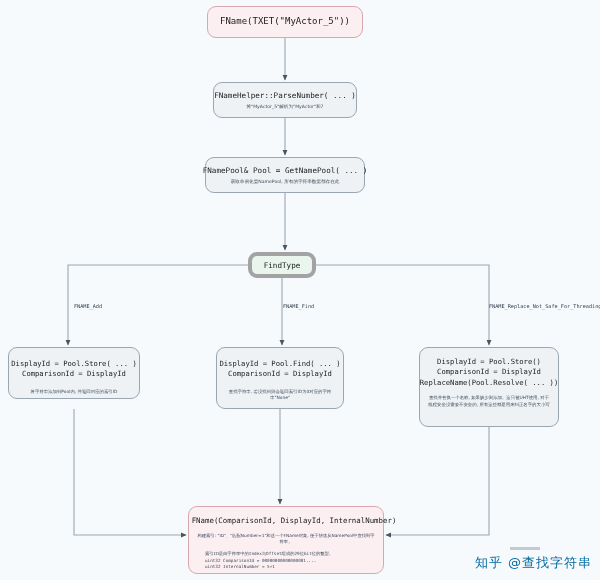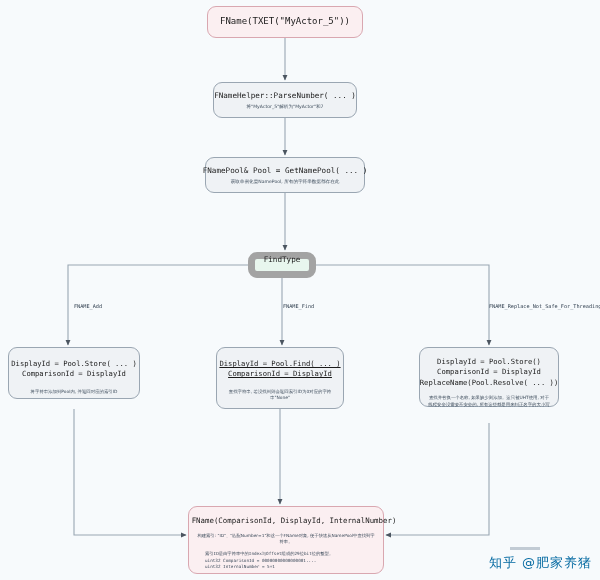--- a/index.html
+++ b/index.html
@@ -56,22 +56,21 @@
   .n-pink {
     background: #fbeff1;
     border: 1px solid #d9a7b0;
   }
   .n-grey {
     background: #eff2f5;
     border: 1px solid #9aa6b2;
   }
   .n-green {
     background: #e8f6ee;
-    border: 7px solid #a3a3a3;
-    justify-content: flex-end;
+    border: 4px solid #a3a3a3;
   }
 
   
   #node-start {
     left: 207px; top: 6px;
     width: 156px; height: 32px;
   }
   #node-start .code { font-size: 9px; }
 
   #node-parse {
@@ -102,26 +101,26 @@
   }
   #node-add .code { font-size: 7.2px; }
   #node-add .note { font-size: 4.4px; margin-top: 9px; }
 
   #node-find {
     left: 216px; top: 347px;
     width: 128px; height: 62px;
     justify-content: flex-start;
     padding-top: 11px;
   }
-  #node-find .code { font-size: 7.2px; text-decoration: underline; }
+  #node-find .code { font-size: 7.2px; }
   #node-find .note { font-size: 4.4px; margin-top: 9px; }
 
   #node-replace {
     left: 419px; top: 347px;
-    width: 140px; height: 60px;
+    width: 140px; height: 80px;
     justify-content: flex-start;
     padding-top: 9px;
   }
   #node-replace .code { font-size: 7.2px; }
   #node-replace .note { font-size: 4.4px; margin-top: 7px; line-height: 1.55; }
 
   #node-result {
     left: 188px; top: 506px;
     width: 196px; height: 68px;
     justify-content: flex-start;
@@ -252,16 +251,16 @@
 uint32 InternalNumber = 5+1</div>
   </div>
 
   <div class="edge-label" id="lbl-add">FNAME_Add</div>
   <div class="edge-label" id="lbl-find">FNAME_Find</div>
   <div class="edge-label" id="lbl-replace">FNAME_Replace_Not_Safe_For_Threading</div>
 
   <div id="watermark">
     <div class="wm-bar"></div>
     <span>知乎</span>
-    <span>@肥家养猪</span>
+    <span>@查找字符串</span>
   </div>
 
 </div>
 
 </body></html>

